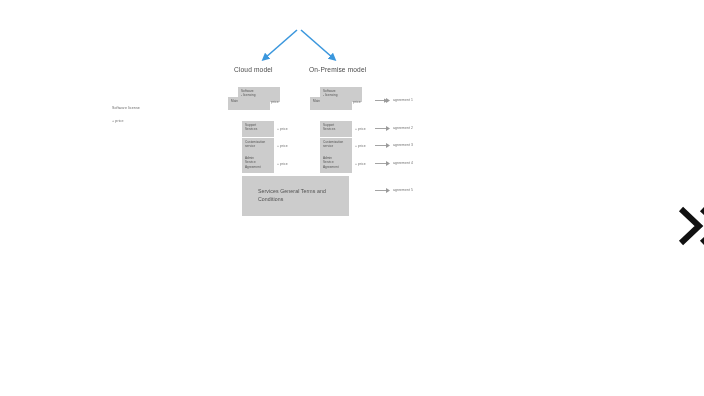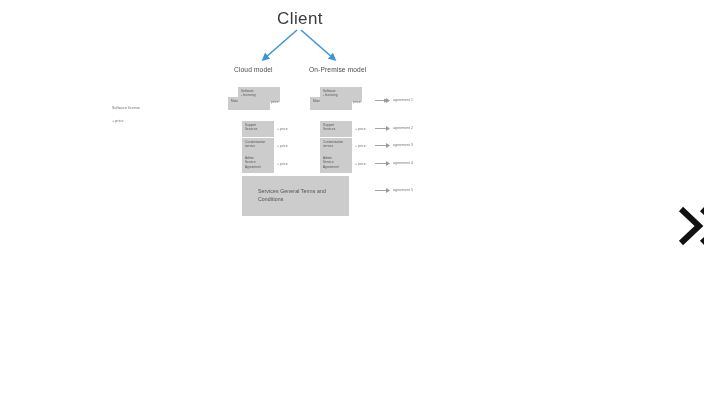--- a/index.html
+++ b/index.html
@@ -161,21 +161,20 @@
         <path d="M0,0 L5,2.5 L0,5 z" fill="#3b97dd"></path>
       </marker>
       <marker id="grayhead" markerWidth="5" markerHeight="5" refX="2.5" refY="2.5" orient="auto">
         <path d="M0,0 L5,2.5 L0,5 z" fill="#9a9a9a"></path>
       </marker>
     </defs>
     <line x1="297" y1="30" x2="265" y2="58" stroke="#3b97dd" stroke-width="1.6" marker-end="url(#bluehead)"></line>
     <line x1="301" y1="30" x2="333" y2="58" stroke="#3b97dd" stroke-width="1.6" marker-end="url(#bluehead)"></line>
   </svg>
 
-  <div id="title" class="abs">Client</div>
 
   <div id="label-cloud" class="abs branch-label">Cloud model</div>
   <div id="label-onprem" class="abs branch-label">On-Premise model</div>
 
   <div id="legend" class="abs">
     <div class="legend-line">Software license</div>
     <div class="legend-line">+ price</div>
   </div>
 
   <div class="box lic-back" style="left:228px; top:97px;">

